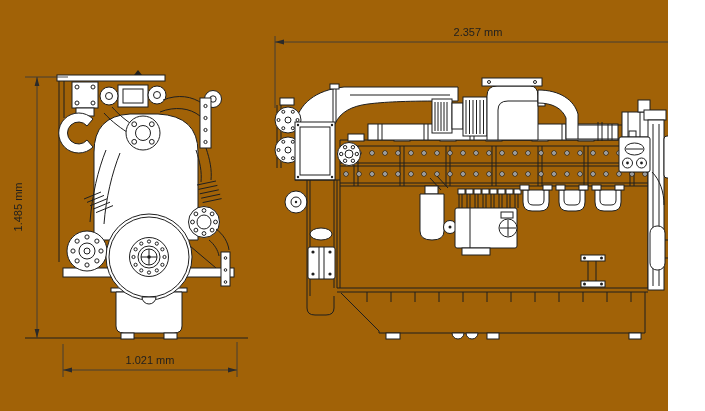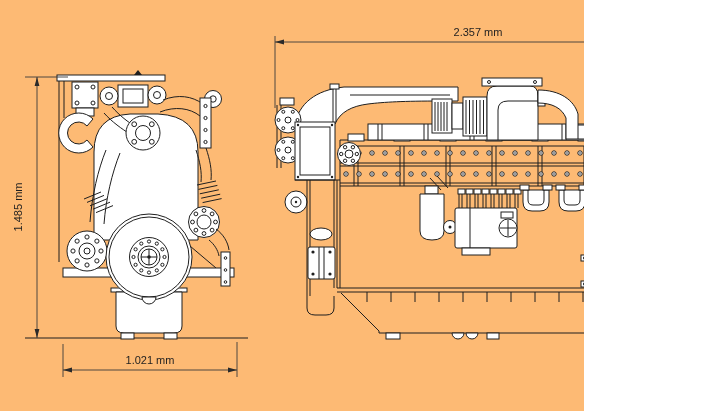--- a/index.html
+++ b/index.html
@@ -1,16 +1,16 @@
 <!DOCTYPE html>
 <html><head>
 <meta charset="utf-8">
 <style>
   html,body{margin:0;padding:0;background:#fff;}
-  .stage{position:relative;width:584px;height:411px;background:#fdba74;overflow:hidden;
+  .stage{position:relative;width:668px;height:411px;background:#a16207;overflow:hidden;
          font-family:"Liberation Sans",sans-serif;}
   svg{position:absolute;left:0;top:0;}
   .ln{stroke:#1f1f1f;stroke-width:1;fill:none;}
   .w{stroke:#1f1f1f;stroke-width:1;fill:#ffffff;}
   .dot{fill:#1f1f1f;stroke:none;}
   .dim{stroke:#3a3a3a;stroke-width:.9;fill:none;}
   .arrow{fill:#2a2a2a;stroke:none;}
   text.dimlabel{font-family:"Liberation Sans",sans-serif;font-size:11px;fill:#1f1f1f;}
 </style>
 </head>

